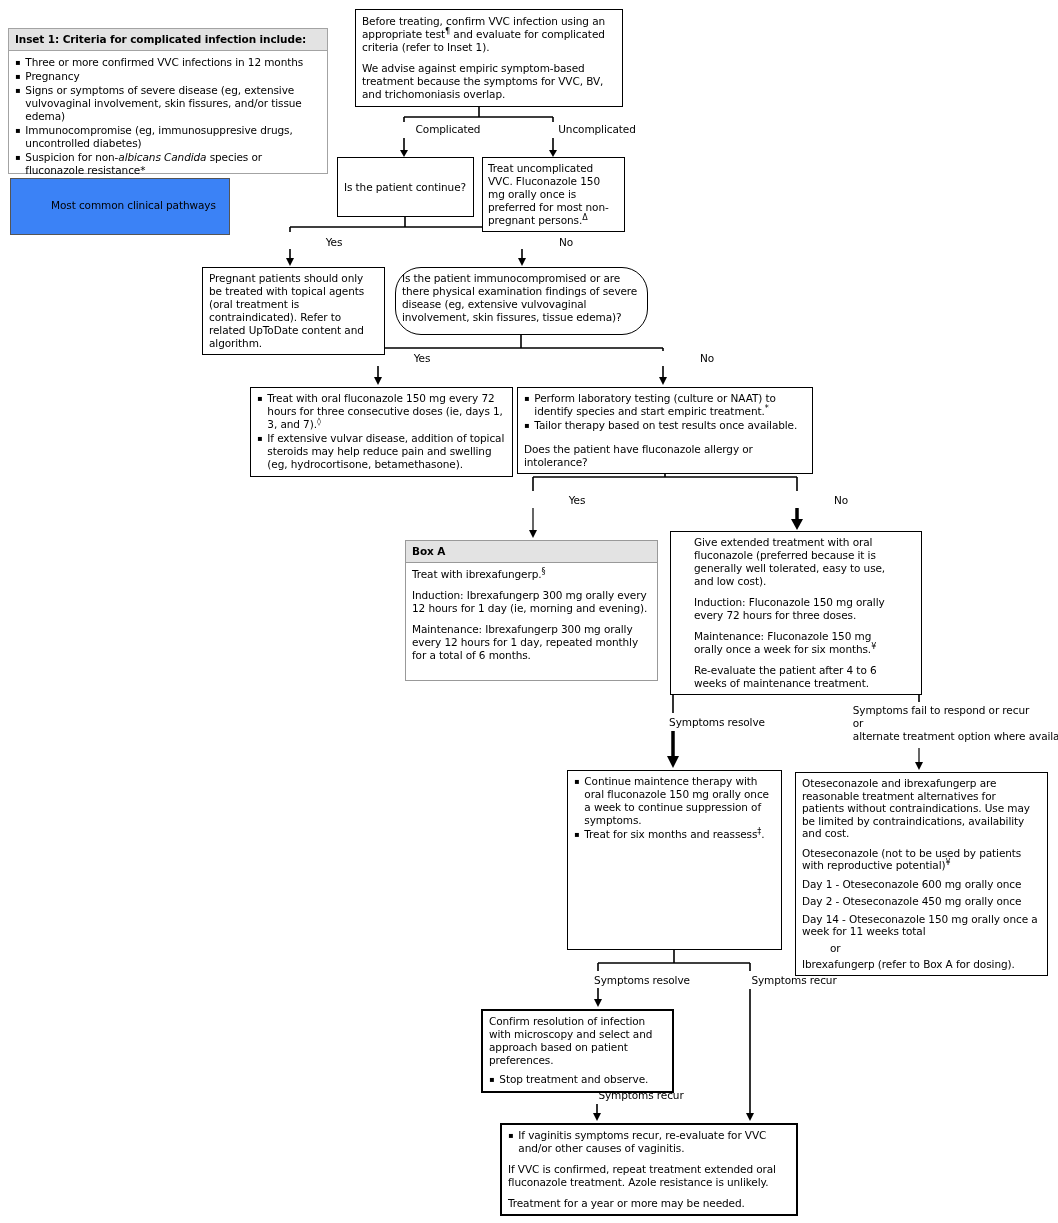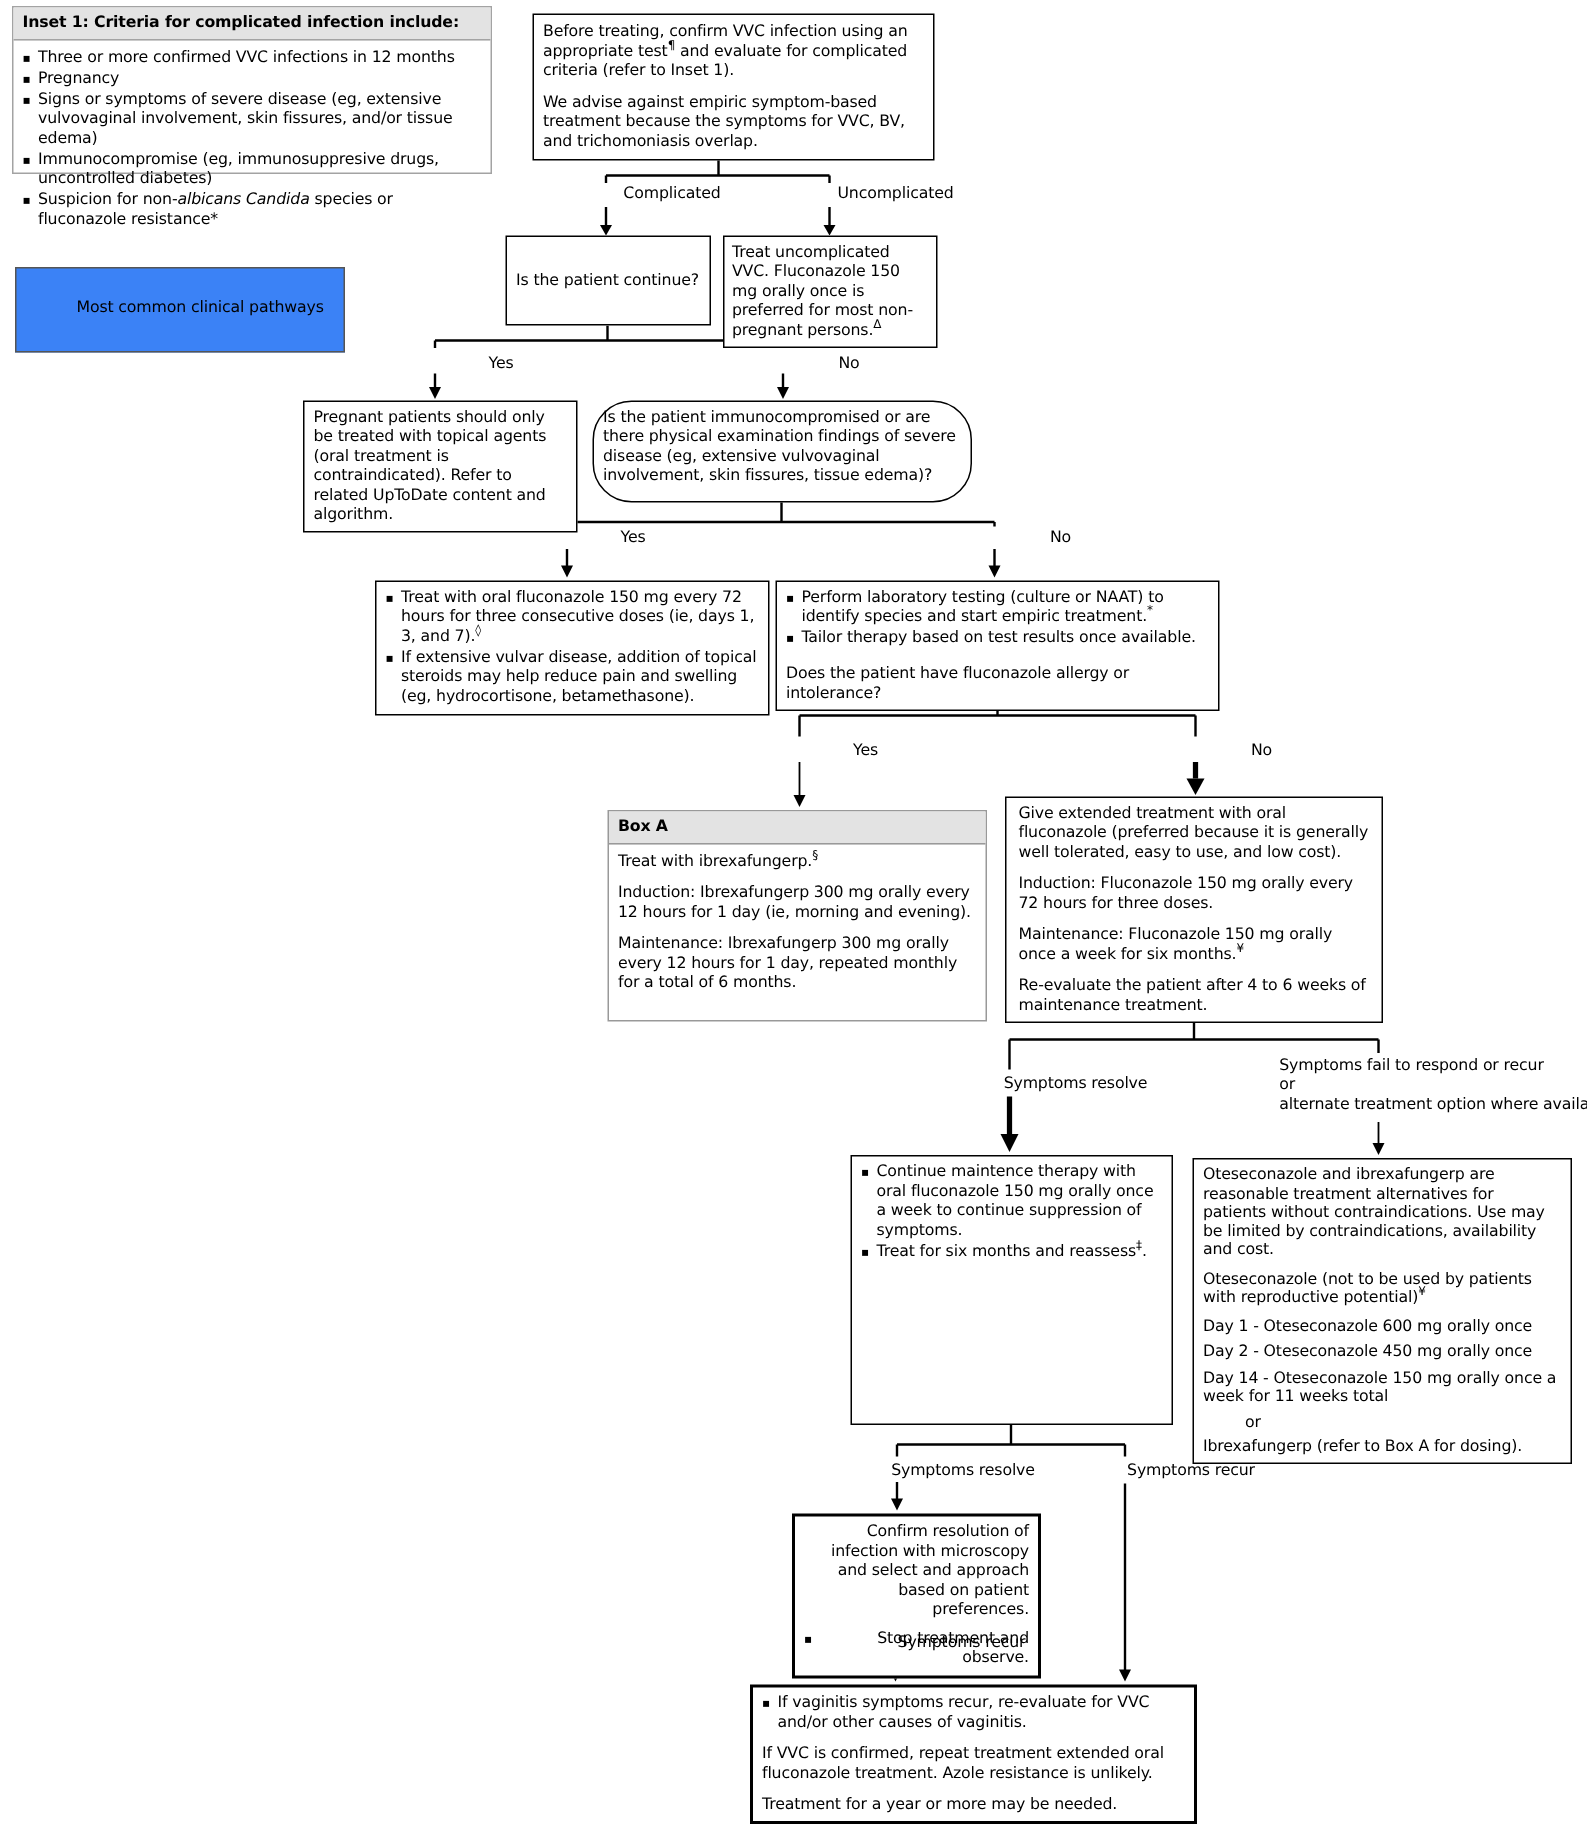--- a/index.html
+++ b/index.html
@@ -76,21 +76,21 @@
       <polygon points="791,519 803,519 797,530"></polygon>
       <polygon points="667,756 679,756 673,768"></polygon>
       <polygon points="915,762 923,762 919,770"></polygon>
       <polygon points="594,999 602,999 598,1007"></polygon>
       <polygon points="746,1113 754,1113 750,1121"></polygon>
       <polygon points="593,1113 601,1113 597,1121"></polygon>
       <polygon points="21,219 35,219 28,232"></polygon>
     </g>
   </svg>
 
-  <div class="panel" style="left:8px; top:4px; width:320px; height:112px;">
+  <div class="panel" style="left:8px; top:28px; width:320px; height:146px;">
     <div class="panel-header">Inset 1: Criteria for complicated infection include:</div>
     <div class="panel-body">
       <div class="bullet-item">
         <span class="blt">▪</span>
         <span>Three or more confirmed VVC infections in 12 months</span>
       </div>
       <div class="bullet-item">
         <span class="blt">▪</span>
         <span>Pregnancy</span>
       </div>
@@ -173,21 +173,21 @@
 
   <div class="panel" style="left:405px; top:540px; width:253px; height:141px; border-color:#999;">
     <div class="panel-header" style="border-color:#999;">Box A</div>
     <div class="panel-body">
       <p style="margin:0 0 8px 0;"><span>Treat with ibrexafungerp.</span><sup>§</sup></p>
       <p style="margin:0 0 8px 0;">Induction: Ibrexafungerp 300 mg orally every 12 hours for 1 day (ie, morning and evening).</p>
       <p style="margin:0;">Maintenance: Ibrexafungerp 300 mg orally every 12 hours for 1 day, repeated monthly for a total of 6 months.</p>
     </div>
   </div>
 
-  <div class="box" style="left:670px; top:531px; width:252px; min-height:149px; padding:4px 8px;">
+  <div class="box" style="left:670px; top:531px; width:252px; min-height:149px; padding:4px 23px;">
     <p>Give extended treatment with oral fluconazole (preferred because it is generally well tolerated, easy to use, and low cost).</p>
     <p>Induction: Fluconazole 150 mg orally every 72 hours for three doses.</p>
     <p><span>Maintenance: Fluconazole 150 mg orally once a week for six months.</span><sup>¥</sup></p>
     <p>Re-evaluate the patient after 4 to 6 weeks of maintenance treatment.</p>
   </div>
 
   <div class="lbl" style="left:673px; top:716px;">Symptoms resolve</div>
   <div class="lbl lbl-center" style="left:920px; top:704px;">
     <div>Symptoms fail to respond or recur</div>
     <div>or</div>
@@ -211,21 +211,21 @@
     <div class="day-line">Day 1 - Oteseconazole 600 mg orally once</div>
     <div class="day-line">Day 2 - Oteseconazole 450 mg orally once</div>
     <div class="day-line">Day 14 - Oteseconazole 150 mg orally once a week for 11 weeks total</div>
     <div class="or-line">or</div>
     <div>Ibrexafungerp (refer to Box A for dosing).</div>
   </div>
 
   <div class="lbl" style="left:598px; top:974px;">Symptoms resolve</div>
   <div class="lbl" style="left:750px; top:974px;">Symptoms recur</div>
 
-  <div class="box box--heavy" style="left:528px; top:1009px; width:166px; min-height:68px; padding:4px 6px;text-align:right;">
+  <div class="box box--heavy" style="left:481px; top:1009px; width:193px; min-height:68px; padding:4px 6px;">
     <p style="margin-bottom:6px;">Confirm resolution of infection with microscopy and select and approach based on patient preferences.</p>
     <div class="bullet-item">
       <span class="blt">▪</span>
       <span>Stop treatment and observe.</span>
     </div>
   </div>
 
   <div class="lbl" style="left:597px; top:1089px;">Symptoms recur</div>
 
   <div class="box box--heavy" style="left:500px; top:1123px; width:298px; min-height:89px; padding:4px 6px;">

